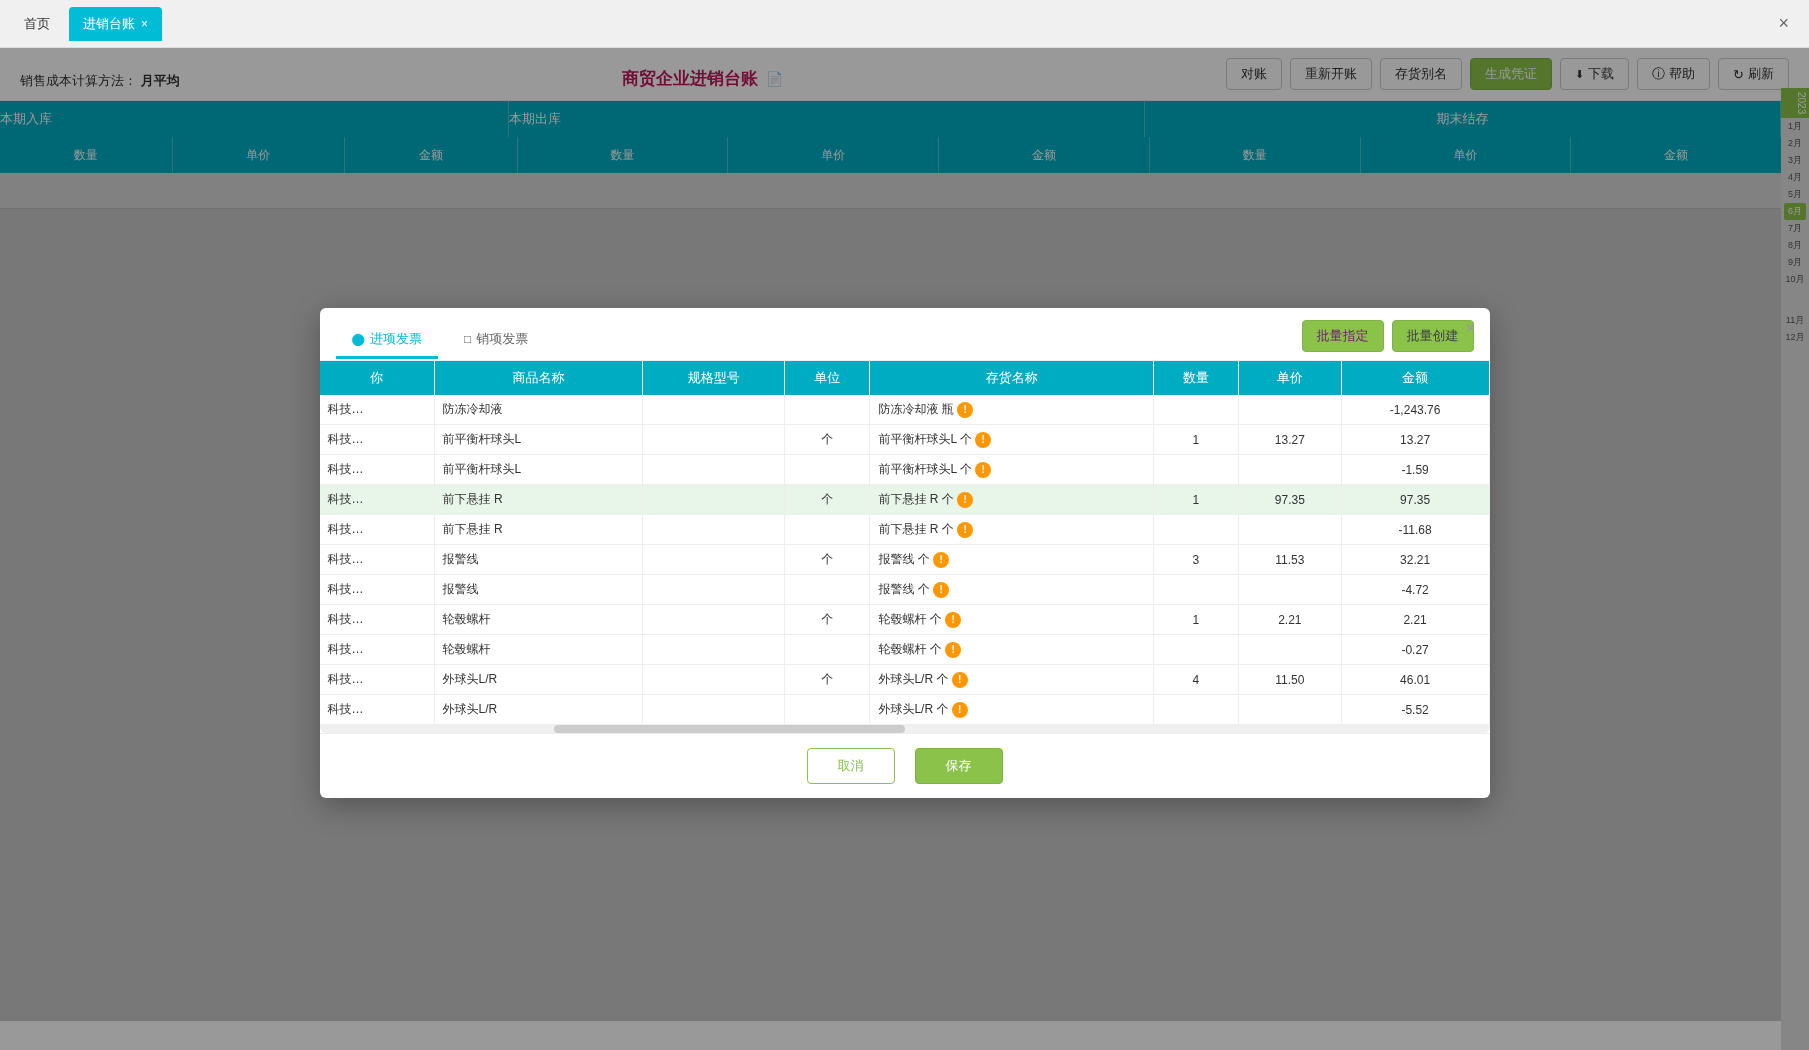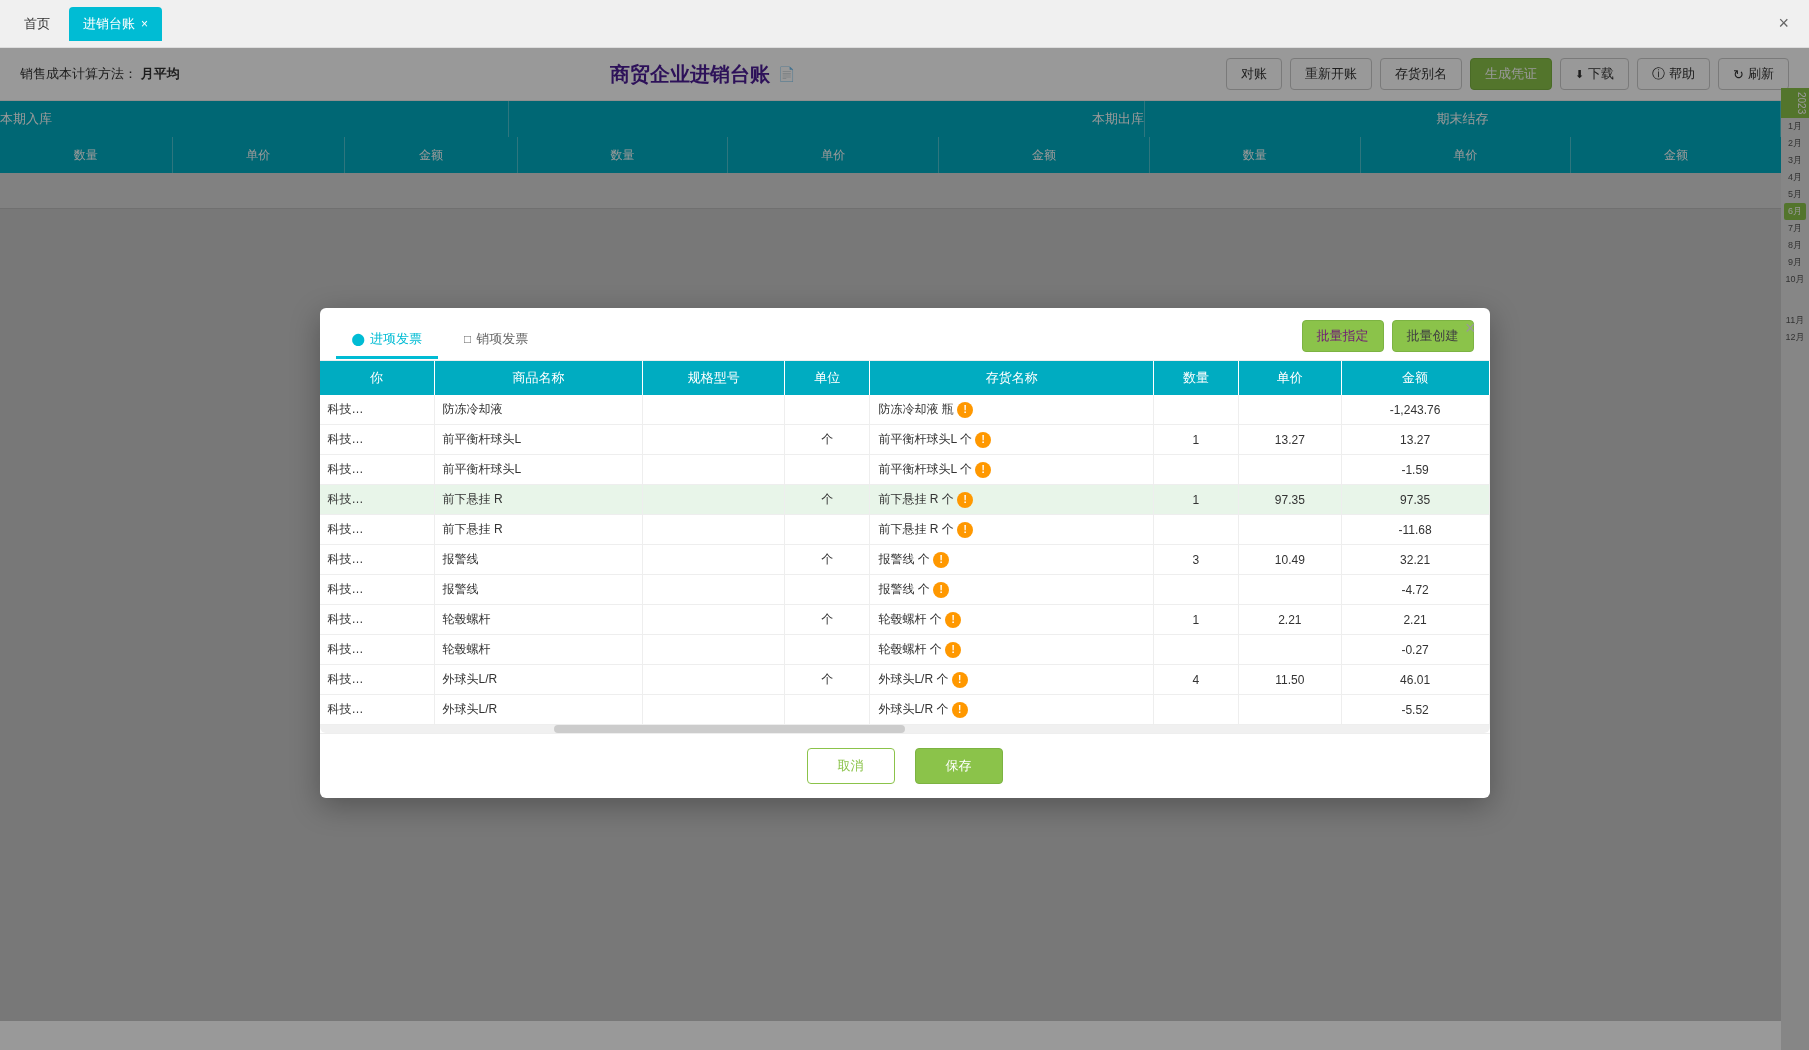--- a/index.html
+++ b/index.html
@@ -60,27 +60,27 @@
   <span class="top-bar-home">首页</span>
   <div class="top-bar-tab">
     <span>进销台账</span>
     <span class="top-bar-close">×</span>
   </div>
   <span class="top-bar-x">×</span>
 </div>
 
 <div class="main-area">
 
-  <div style="display:flex; align-items:center; justify-content:space-between; padding:10px 20px; background:#fff; border-bottom:1px solid #eee;">
+  <div style="display:flex; align-items:flex-end; justify-content:space-between; padding:10px 20px; background:#fff; border-bottom:1px solid #eee;">
     <div style="font-size:13px;color:#333;">
       <span>销售成本计算方法：</span>
       <span style="font-weight:bold;">月平均</span>
     </div>
     <div style="display:flex;align-items:center;gap:8px;">
-      <span style="font-size:20px;font-weight:bold;color:#4c1d95;">商贸企业进销台账</span>
+      <span style="font-size:17px;font-weight:bold;color:#be185d;">商贸企业进销台账</span>
       <span style="color:#aaa;font-size:14px;">📄</span>
     </div>
     <div style="display:flex;gap:8px;align-items:center;">
       <button class="btn btn-outline">对账</button>
       <button class="btn btn-outline">重新开账</button>
       <button class="btn btn-outline">存货别名</button>
       <button class="btn btn-primary">生成凭证</button>
       <button class="btn btn-outline btn-icon">
         <span style="font-size:11px;">⬇</span>
         <span>下载</span>
@@ -93,21 +93,21 @@
         <span>↻</span>
         <span>刷新</span>
       </button>
     </div>
   </div>
 
   <div style="background:#00acc1; display:flex; height:36px; position:relative;">
     <div style="flex:0.8; display:flex; align-items:center; justify-content:flex-start; color:#fff; border-right:1px solid rgba(255,255,255,0.3); font-size:13px;">
       <span>本期入库</span>
     </div>
-    <div style="flex:1; display:flex; align-items:center; justify-content:flex-end; color:#fff; border-right:1px solid rgba(255,255,255,0.3); font-size:13px;">
+    <div style="flex:1; display:flex; align-items:center; justify-content:flex-start; color:#fff; border-right:1px solid rgba(255,255,255,0.3); font-size:13px;">
       <span>本期出库</span>
     </div>
     <div style="flex:1; display:flex; align-items:center; justify-content:center; color:#fff; border-right:1px solid rgba(255,255,255,0.3); font-size:13px;">
       <span>期末结存</span>
     </div>
     <div style="width:28px; background:#e8e8e8; display:flex; align-items:center; justify-content:center; color:#666; font-size:11px; cursor:pointer;">›</div>
   </div>
 
   <div style="background:#00acc1; display:flex; height:36px;">
     <div style="flex:0.27; display:flex; align-items:center; justify-content:center; color:#fff; border-right:1px solid rgba(255,255,255,0.3); font-size:12px;">
@@ -248,21 +248,21 @@
       <td></td>
       <td>-11.68</td>
     </tr>
               <tr>
       <td class="left">科技…</td>
       <td class="left">报警线</td>
       <td></td>
       <td>个</td>
       <td class="left">报警线 个 <span class="warning-icon">!</span></td>
       <td>3</td>
-      <td>10.49</td>
+      <td>11.53</td>
       <td>32.21</td>
     </tr>
               <tr>
       <td class="left">科技…</td>
       <td class="left">报警线</td>
       <td></td>
       <td></td>
       <td class="left">报警线 个 <span class="warning-icon">!</span></td>
       <td></td>
       <td></td>

